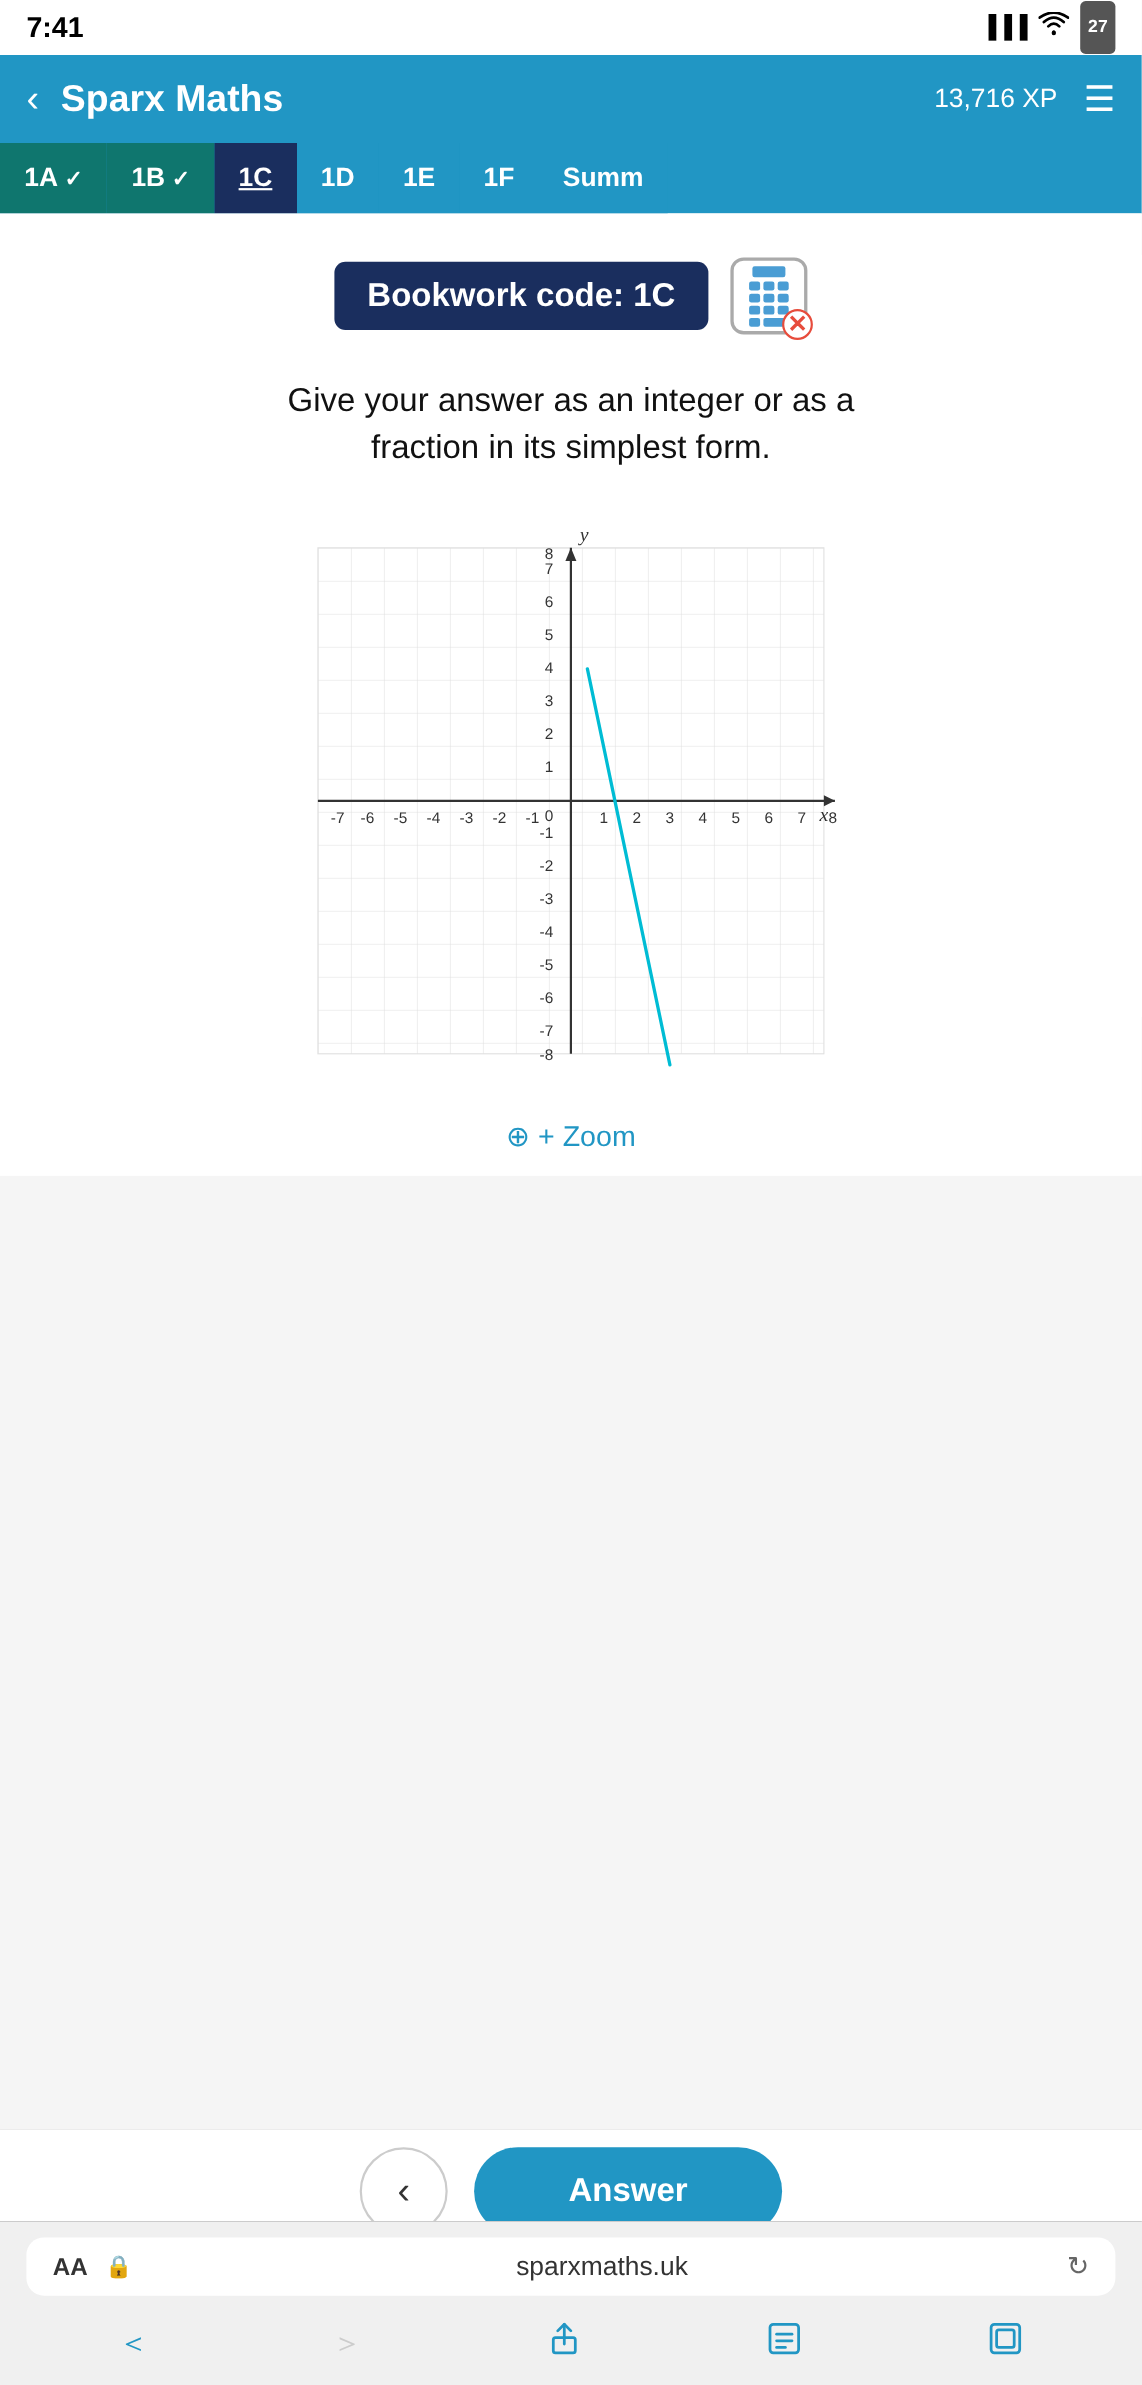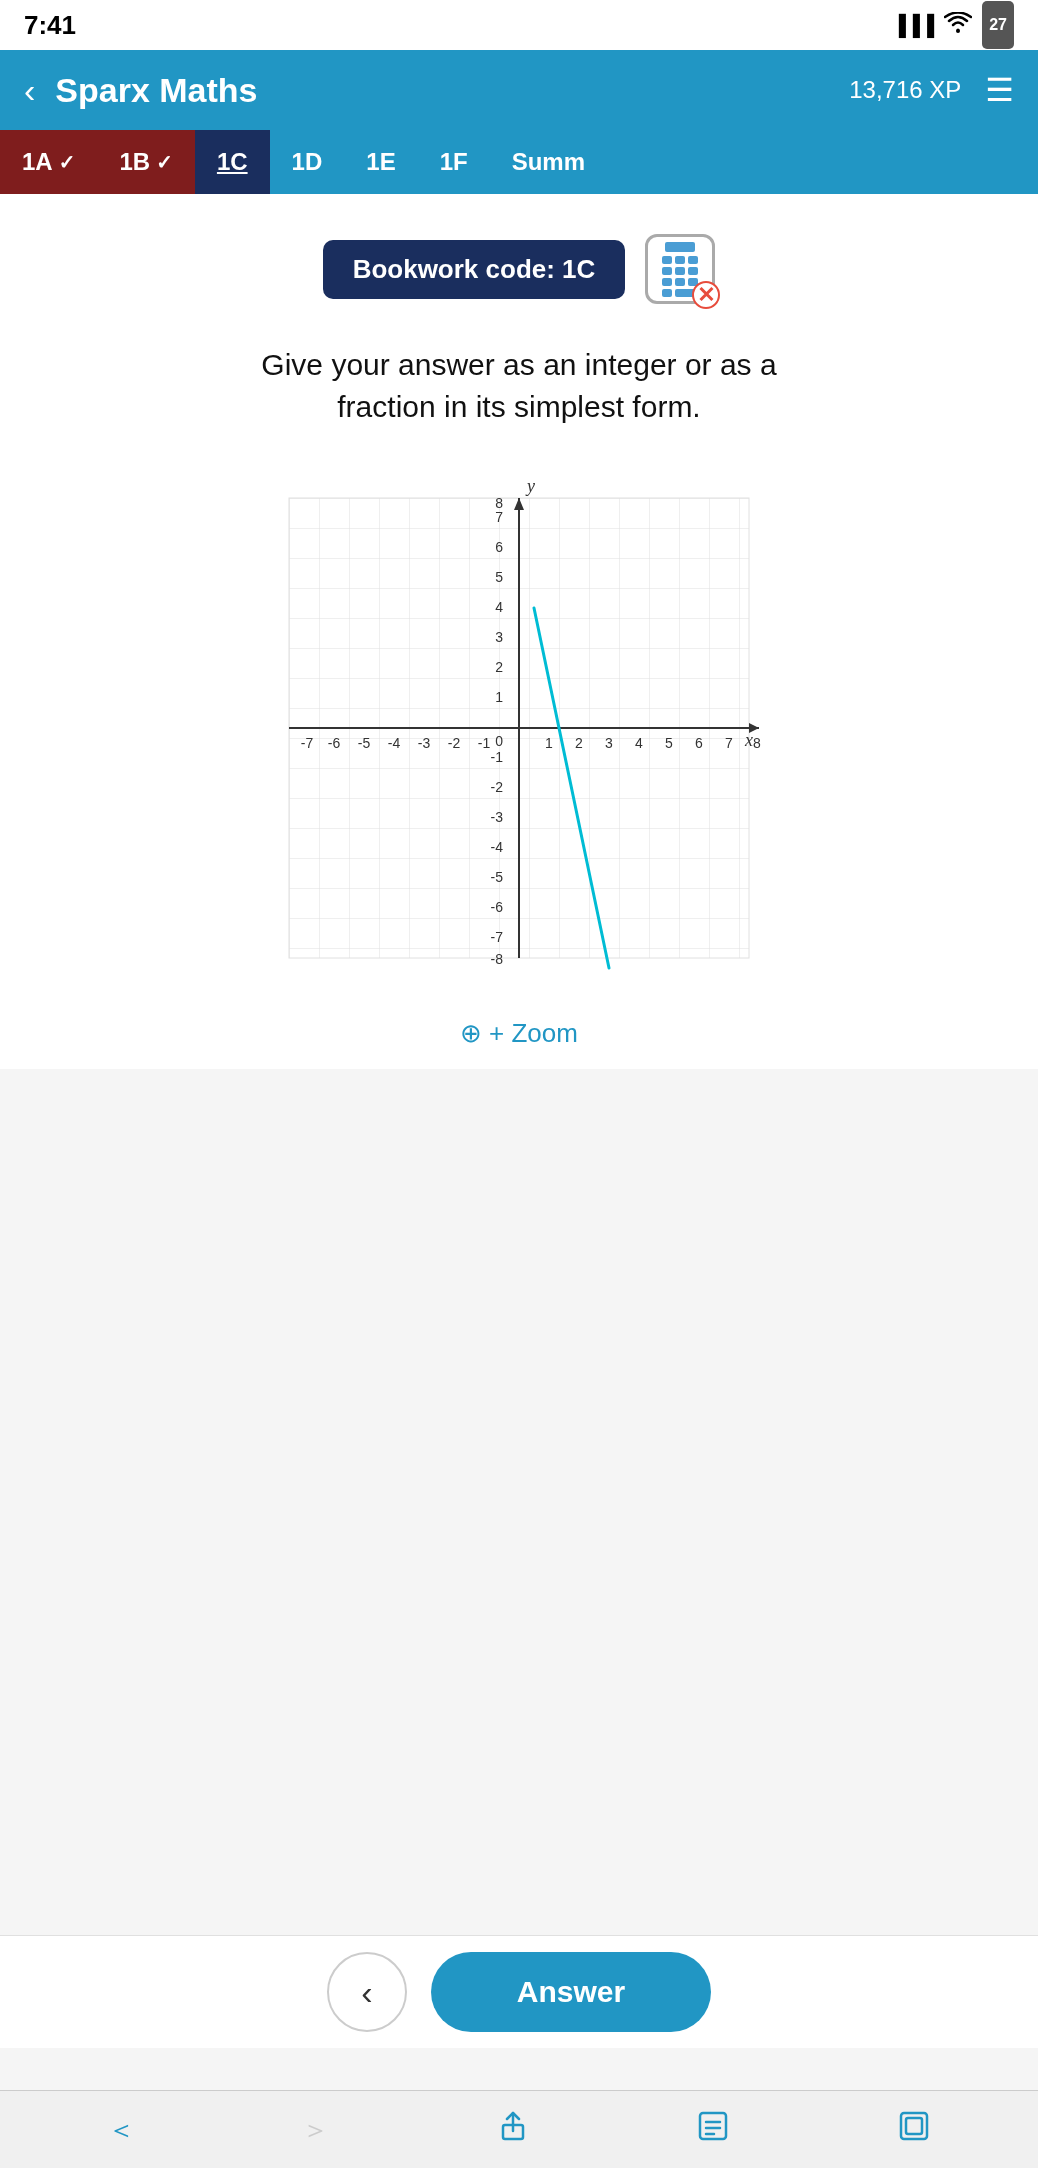--- a/index.html
+++ b/index.html
@@ -88,21 +88,21 @@
       display: flex;
       align-items: center;
       justify-content: center;
       padding: 0 22px;
       font-size: 24px;
       font-weight: 600;
       cursor: pointer;
       white-space: nowrap;
     }
     .tab-item.completed {
-      background: #7f1d1d;
+      background: #0f766e;
       color: white;
       justify-content: flex-end;
     }
     .tab-item.active {
       background: #1a2e5e;
       color: white;
       text-decoration: underline;
     }
     .tab-item.inactive {
       background: #2196c4;
@@ -123,21 +123,21 @@
     .bookwork-row {
       display: flex;
       align-items: center;
       justify-content: center;
       gap: 20px;
       margin-bottom: 40px;
     }
     .bookwork-badge {
       background: #1a2e5e;
       color: white;
-      font-size: 26px;
+      font-size: 30px;
       font-weight: 600;
       padding: 14px 30px;
       border-radius: 10px;
     }
     .calculator-icon-wrap {
       width: 70px;
       height: 70px;
       border: 3px solid #aaa;
       border-radius: 12px;
       display: flex;
@@ -496,20 +496,26 @@
 </div>
 
 <div style="height: 220px;"></div>
 
 <div class="action-bar">
   <button class="back-circle-btn">‹</button>
   <button class="answer-btn">Answer</button>
 </div>
 
 <div class="browser-bar">
+  <div class="url-bar">
+    <span class="url-aa">AA</span>
+    <span class="url-lock">🔒</span>
+    <span class="url-text">sparxmaths.uk</span>
+    <span class="url-reload">↻</span>
+  </div>
   <div class="browser-nav">
     <span class="browser-nav-btn">＜</span>
     <span class="browser-nav-btn disabled">＞</span>
     <span class="browser-nav-btn">
       <svg width="34" height="34" viewBox="0 0 34 34" fill="none">
         <rect x="7" y="16" width="20" height="14" rx="2" stroke="#2196c4" stroke-width="2.5" fill="none"></rect>
         <line x1="17" y1="4" x2="17" y2="22" stroke="#2196c4" stroke-width="2.5" stroke-linecap="round"></line>
         <polyline points="11,10 17,4 23,10" stroke="#2196c4" stroke-width="2.5" fill="none" stroke-linecap="round" stroke-linejoin="round"></polyline>
       </svg>
     </span>

